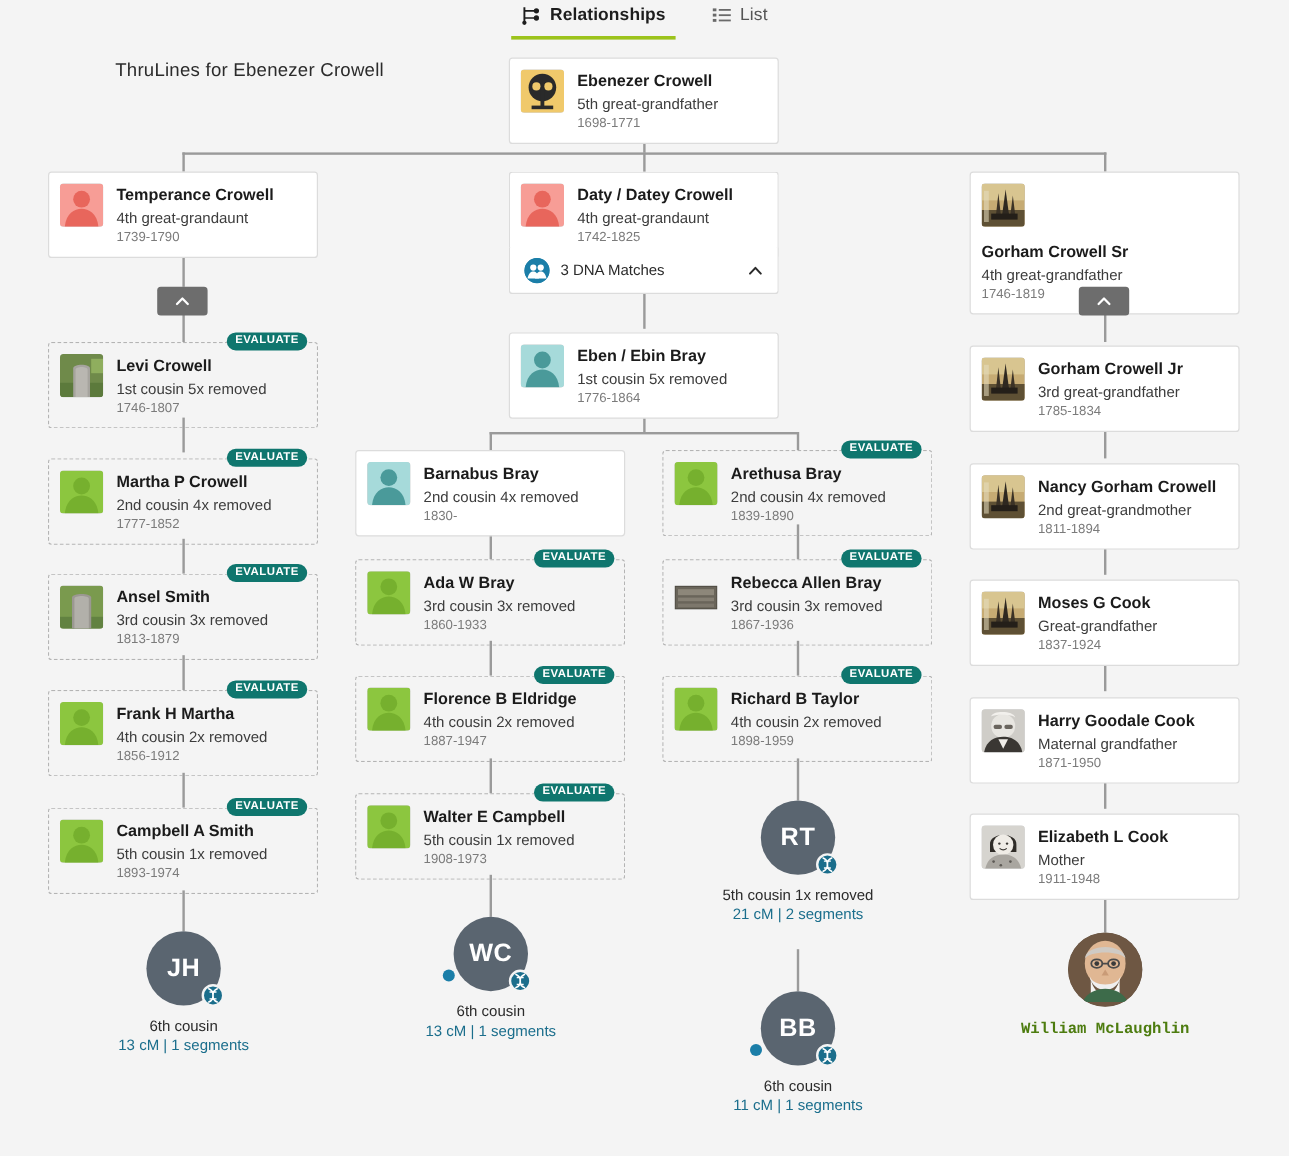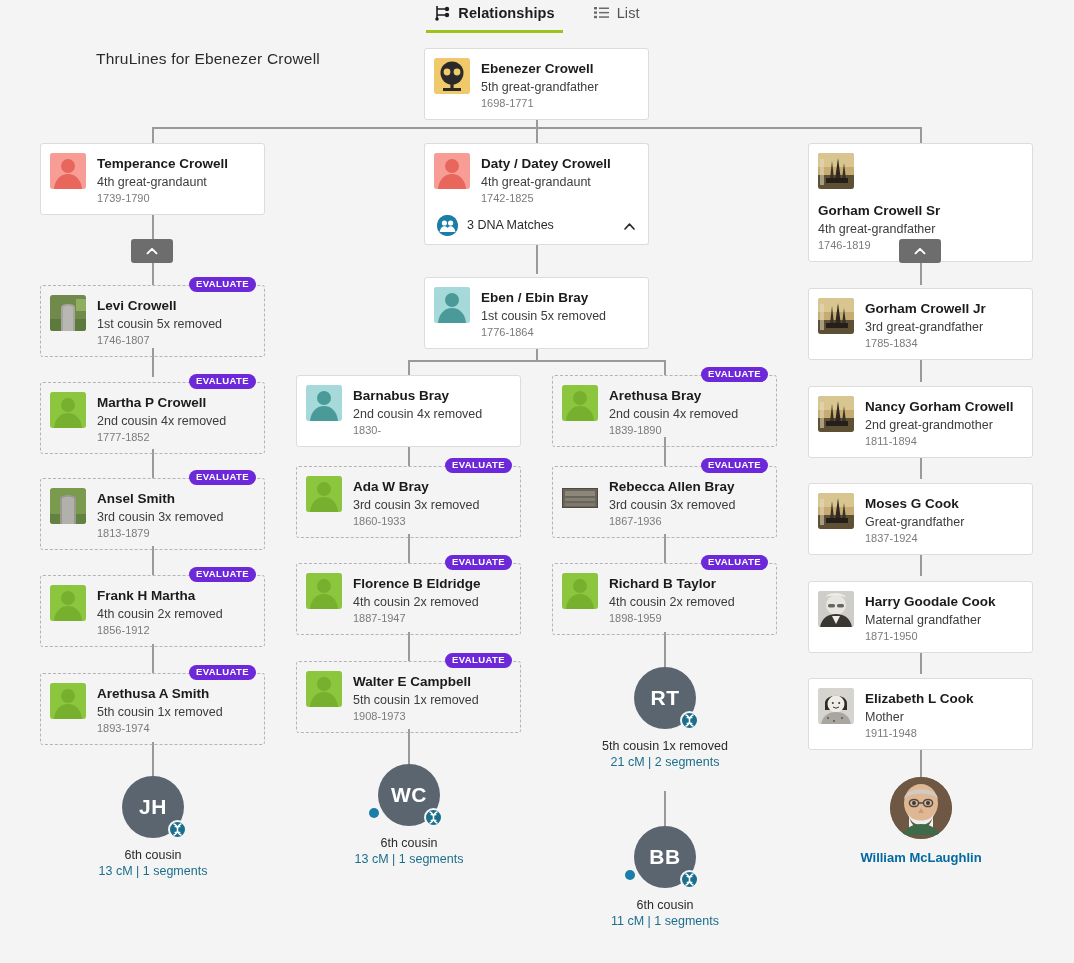--- a/index.html
+++ b/index.html
@@ -74,21 +74,21 @@
     white-space:nowrap;
   }
   .cdate{
     font-size:11px; color:#7b7b7b; line-height:14px; margin-top:1px;
     white-space:nowrap;
   }
 
   
   .evaluate{
     position:absolute; top:-9px; right:8px;
-    background:#6d28d9;
+    background:#0f766e;
     color:#fff; font-size:9.5px; font-weight:bold;
     letter-spacing:.4px;
     padding:2px 7px 3px 7px;
     border-radius:9px;
     line-height:10px;
     cursor:pointer;
   }
 
   
   .dnastrip{
@@ -141,21 +141,21 @@
     margin-top:9px; text-align:center;
     font-size:12.5px; color:#2b2b2b; line-height:16px;
     white-space:nowrap;
   }
   .mcm{
     text-align:center; font-size:12.5px; color:#1b6e8c;
     line-height:16px; white-space:nowrap; cursor:pointer;
   }
   .mname{
     margin-top:11px; text-align:center;
-    font-size:13px; font-weight:bold; color:#0369a1; white-space:nowrap;
+    font-size:13px; font-weight:bold; color:#4d7c0f; white-space:nowrap;font-family:Liberation Mono, monospace;
   }
 </style>
 </head>
 <body>
 
 <div id="tabbar">
   <div class="tab active">
     <span class="tabicon">
       <svg viewBox="0 0 17 17" width="17" height="17">
         <path d="M3 2 L3 15" stroke="#1d1d1d" stroke-width="1.6" fill="none"></path>
@@ -584,21 +584,21 @@
 <div class="card dashed" style="left:40px; top:673px; width:225px;">
   <span class="evaluate">EVALUATE</span>
   <span class="av">
     <svg viewBox="0 0 36 36" width="36" height="36">
       <rect width="36" height="36" fill="#8cc63f"></rect>
       <circle cx="18" cy="13" r="7" fill="#76b02e"></circle>
       <path d="M4 36 C5 25 12 21 18 21 C24 21 31 25 32 36 Z" fill="#76b02e"></path>
     </svg>
   </span>
   <span class="txt">
-    <span class="cname">Arethusa A Smith</span>
+    <span class="cname">Campbell A Smith</span>
     <span class="crel" style="display:block">5th cousin 1x removed</span>
     <span class="cdate" style="display:block">1893-1974</span>
   </span>
 </div>
 
 <div class="card dashed" style="left:296px; top:661px; width:225px;">
   <span class="evaluate">EVALUATE</span>
   <span class="av">
     <svg viewBox="0 0 36 36" width="36" height="36">
       <rect width="36" height="36" fill="#8cc63f"></rect>

